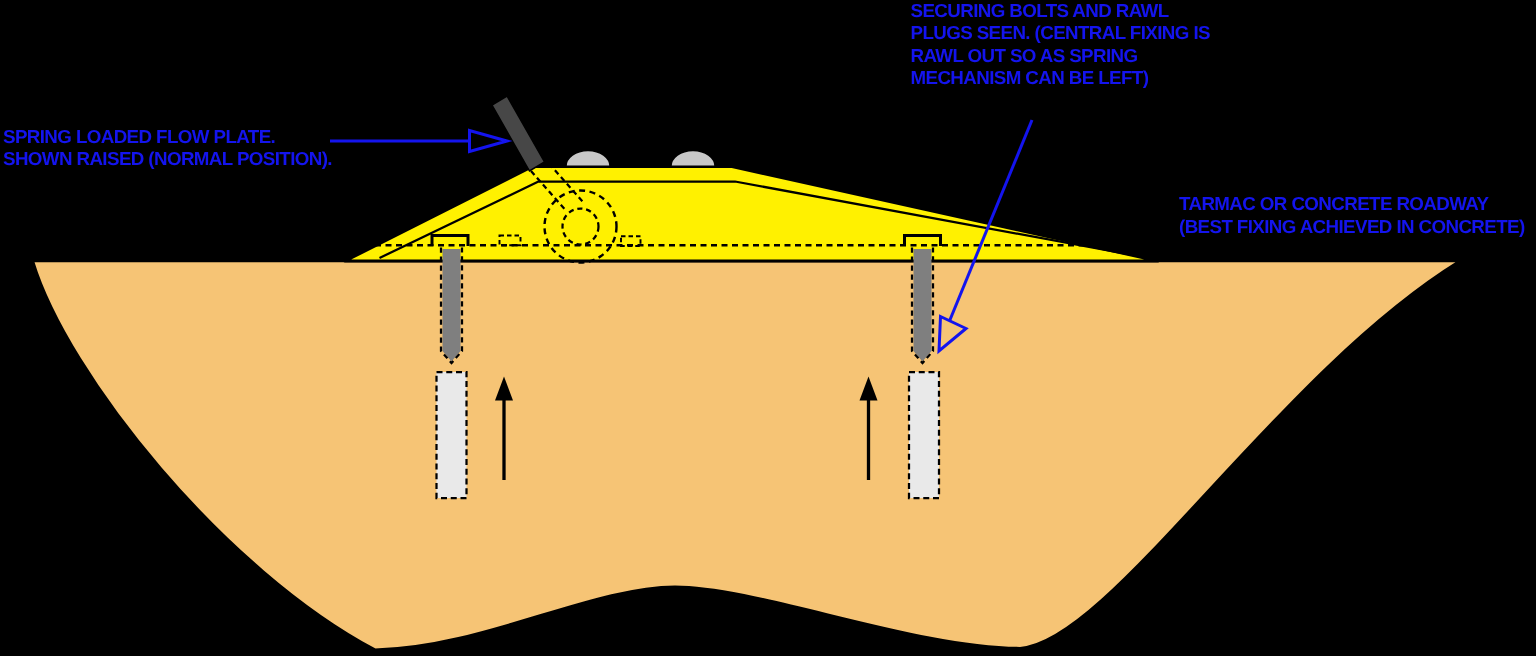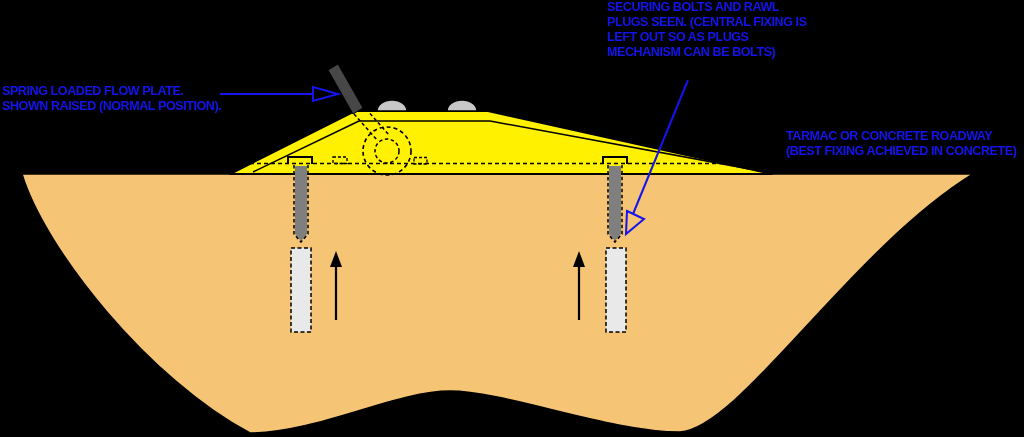--- a/index.html
+++ b/index.html
@@ -88,22 +88,22 @@
     </g>
     <g>
       <line class="blue-line" x1="688" y1="80" x2="633" y2="214"></line>
       <polygon class="blue-head" points="627,211 644,219 626,234"></polygon>
     </g>
   </svg>
 
   <div class="note" style="left:607px;top:0px;">
     <div>SECURING BOLTS AND RAWL</div>
     <div>PLUGS SEEN. (CENTRAL FIXING IS</div>
-    <div>LEFT OUT SO AS PLUGS</div>
-    <div>MECHANISM CAN BE BOLTS)</div>
+    <div>RAWL OUT SO AS SPRING</div>
+    <div>MECHANISM CAN BE LEFT)</div>
   </div>
 
   <div class="note" style="left:2px;top:84px;">
     <div>SPRING LOADED FLOW PLATE.</div>
     <div>SHOWN RAISED (NORMAL POSITION).</div>
   </div>
 
   <div class="note" style="left:786px;top:129px;">
     <div>TARMAC OR CONCRETE ROADWAY</div>
     <div>(BEST FIXING ACHIEVED IN CONCRETE)</div>

